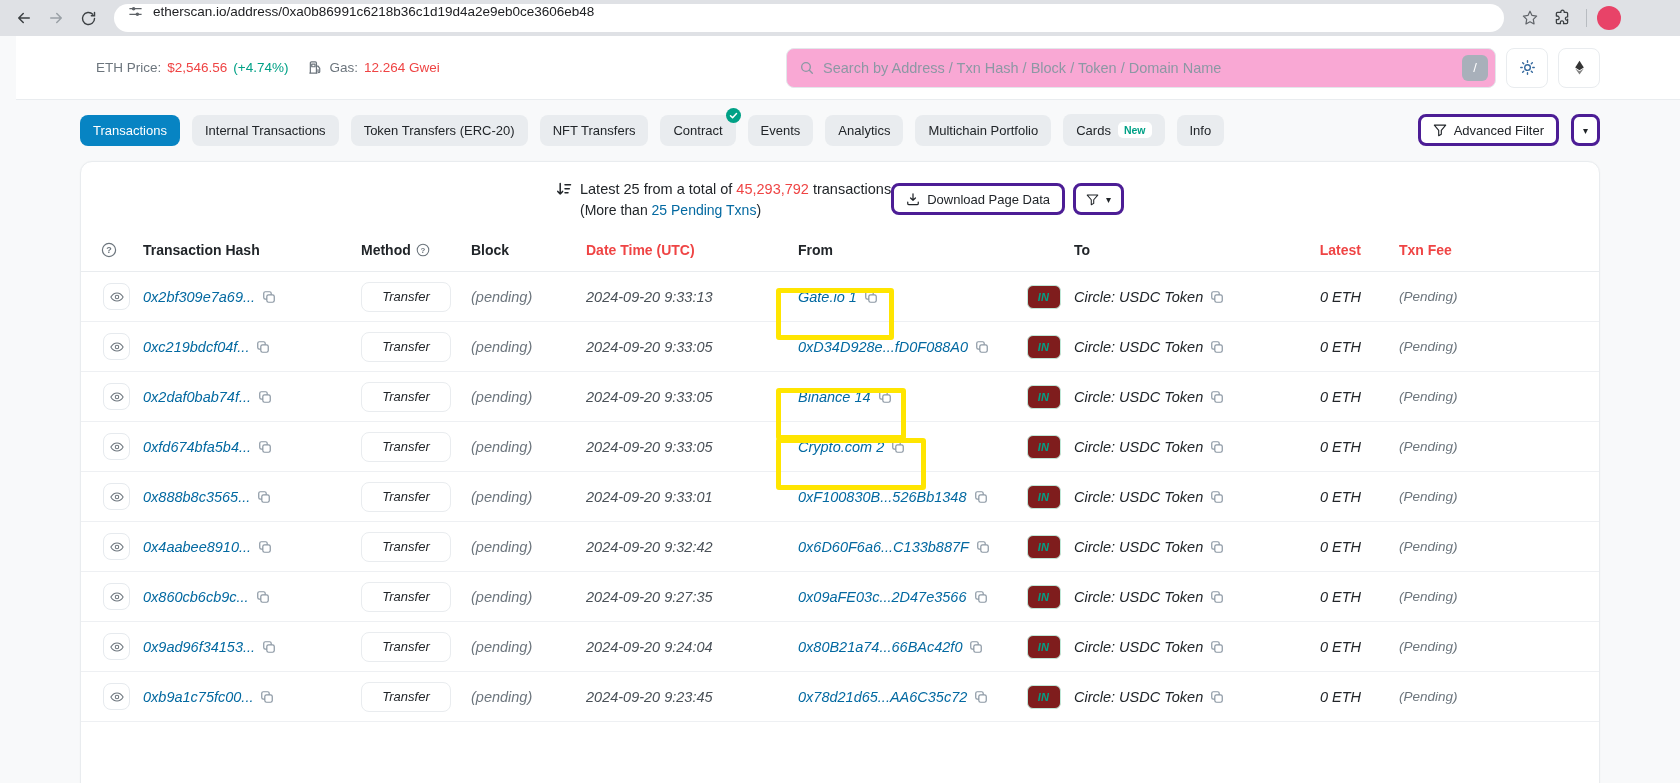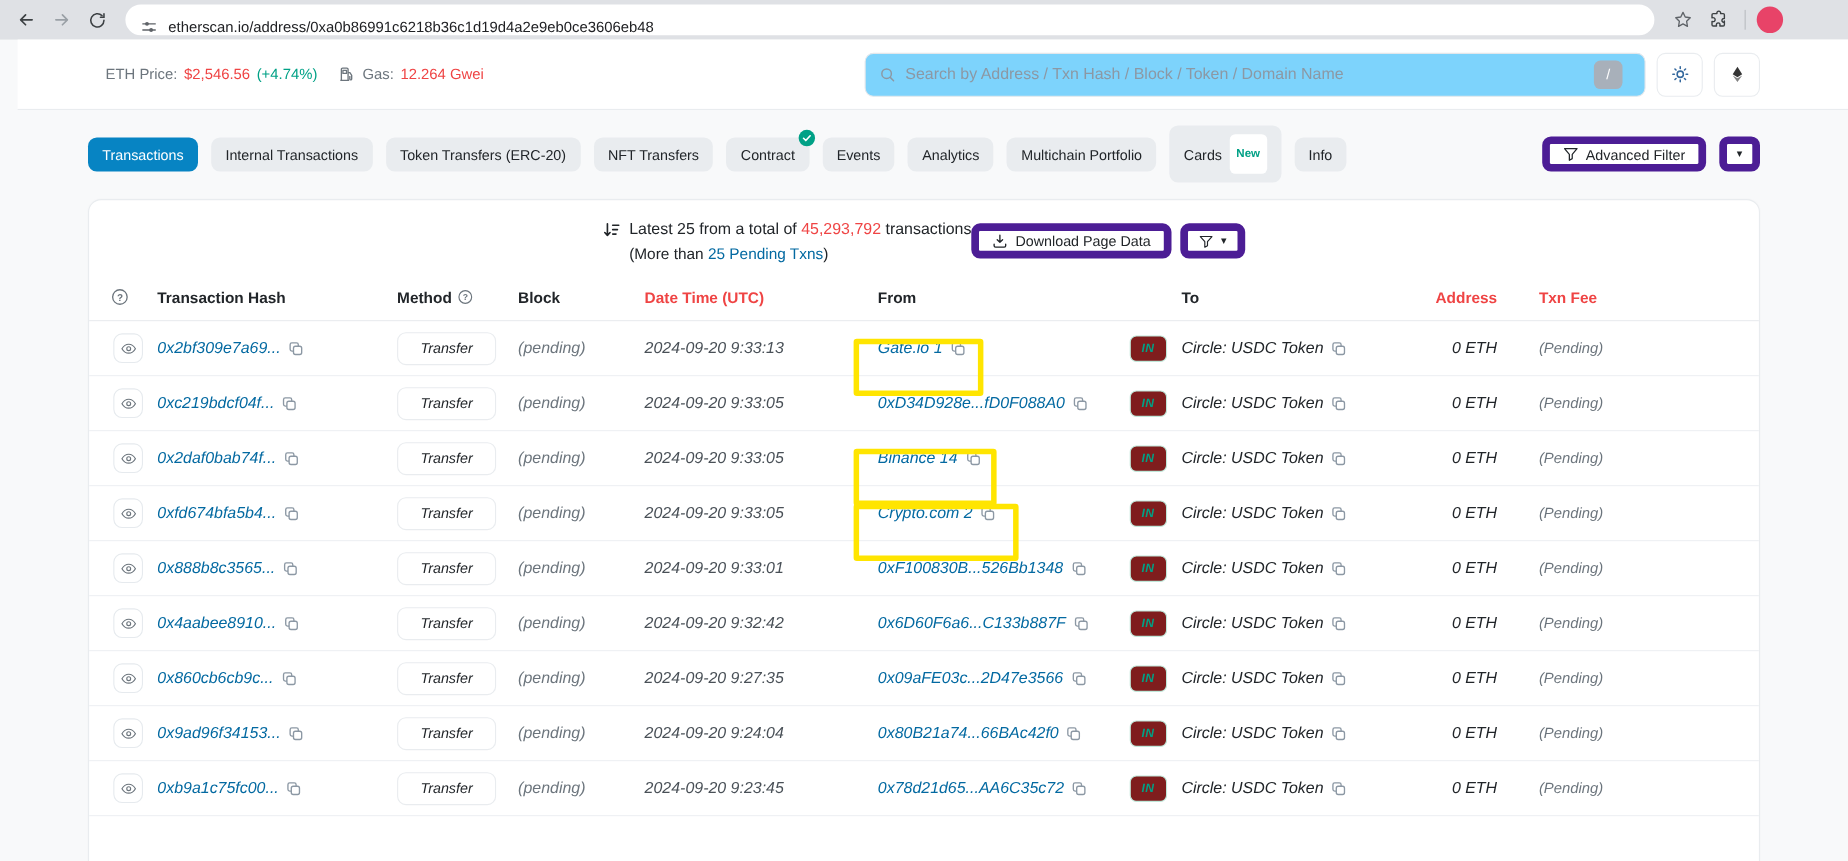--- a/index.html
+++ b/index.html
@@ -4,52 +4,52 @@
 <style>
   * { margin:0; padding:0; box-sizing:border-box; }
   html,body { width:1680px; height:783px; overflow:hidden; background:#f8f9fa;
     font-family:"Liberation Sans", sans-serif; color:#212529; }
 
   
   .browser-bar { height:36px; background:#dfe1e5; display:flex; align-items:center; padding:0 10px; gap:4px; }
   .chrome-btn { width:28px; height:28px; border:none; background:transparent; border-radius:50%;
     display:flex; align-items:center; justify-content:center; cursor:pointer; flex:0 0 auto; }
   .url-pill { flex:1; height:28px; background:#ffffff; border-radius:14px; margin:0 8px;
-    display:flex; align-items:flex-end; padding:0 14px; gap:10px; max-width:1390px; }
+    display:flex; align-items:flex-start; padding:0 14px; gap:10px; max-width:1390px; }
   .url-text { font-size:13.5px; color:#202124; white-space:nowrap; }
   .divider-v { width:1px; height:18px; background:#b8bcc1; margin:0 6px; }
   .avatar { width:24px; height:24px; border-radius:50%; background:#e84368; flex:0 0 auto; cursor:pointer; margin-right:14px; }
 
   
   .site-header { height:64px; background:#ffffff; border-bottom:1px solid #e9ecef;
     display:flex; align-items:center; justify-content:space-between; padding:0 80px;margin-left:16px; }
   .price-line { font-size:13.5px; color:#6c757d; display:flex; align-items:center; gap:6px; }
   .blue { color:#ef4444; }
   .green { color:#00a186; }
   .search-wrap { display:flex; align-items:center; gap:10px; }
-  .search-box { width:710px; height:40px; background:#7dd3fc; border:1px solid #e3e7eb; border-radius:8px;
-    display:flex; align-items:center; padding:0 20px 0 12px; gap:8px; }
+  .search-box { width:710px; height:40px; background:#f9a8d4; border:1px solid #e3e7eb; border-radius:8px;
+    display:flex; align-items:center; padding:0 7px 0 12px; gap:8px; }
   .search-box input { flex:1; border:none; outline:none; background:transparent; font-size:14.5px;
     color:#212529; font-family:"Liberation Sans", sans-serif; }
   .search-box input::placeholder { color:#8c98a4; }
   .slash-badge { width:26px; height:26px; background:#a8b0ba; color:#fff; border-radius:6px;
     display:flex; align-items:center; justify-content:center; font-size:13px; }
   .icon-btn { width:42px; height:40px; background:#fff; border:1px solid #e9ecef; border-radius:8px;
     display:flex; align-items:center; justify-content:center; cursor:pointer; }
 
   
   .tabs-row { display:flex; align-items:center; padding:14px 80px 15px; gap:12px; }
   .tab { position:relative; background:#e9ecef; border-radius:8px; padding:8px 13px; font-size:13px;
     font-weight:500; color:#212529; cursor:pointer; white-space:nowrap; display:flex; align-items:center; gap:7px; }
   .tab.active { background:#0784c3; color:#fff; }
   .check-badge { position:absolute; top:-7px; right:-5px; width:15px; height:15px; background:#00a186;
     border-radius:50%; display:flex; align-items:center; justify-content:center; }
-  .new-badge { background:#fff; color:#00a186; font-size:10.5px; font-weight:600; border-radius:5px; padding:12px 6px; }
+  .new-badge { background:#fff; color:#00a186; font-size:10.5px; font-weight:600; border-radius:5px; padding:2px 6px; }
   .tabs-spacer { flex:1; }
-  .outline-btn { background:#fff; border:7px solid #4c1d95; border-radius:8px; padding:0 12px; height:32px;
+  .outline-btn { background:#fff; border:3px solid #4c1d95; border-radius:8px; padding:0 12px; height:32px;
     font-size:13px; color:#212529; display:flex; align-items:center; gap:7px; cursor:pointer;
     font-family:"Liberation Sans", sans-serif; }
 
   
   .card { margin:0 80px; background:#fff; border:1px solid #e9ecef; border-radius:12px; height:700px;
     box-shadow:0 .5px 2px rgba(0,0,0,.03); }
   .card-head { display:flex; justify-content:center; align-items:flex-start; padding:19px 20px 10px; }
   .summary-l1 { font-size:14.5px; color:#212529; display:flex; align-items:center; gap:8px; }
   .summary-l2 { font-size:14px; color:#212529; margin-top:5px; margin-left:24px; }
   .head-actions { display:flex; gap:8px; padding-top:2px; }
@@ -269,21 +269,21 @@
         <span class="blue">Date Time (UTC)</span>
       </div>
     <div class="cell" style="padding-left:24px">
         <span>From</span>
       </div>
     <div class="cell"></div>
     <div class="cell c-to">
         <span>To</span>
       </div>
     <div class="cell c-amount">
-        <span class="blue">Address</span>
+        <span class="blue">Latest</span>
       </div>
     <div class="cell c-fee">
         <span class="blue">Txn Fee</span>
       </div>
   </div>
 
   <div id="rows">
       <div class="grid trow">
     <div class="cell c-eye">
       <button class="eye-btn">

